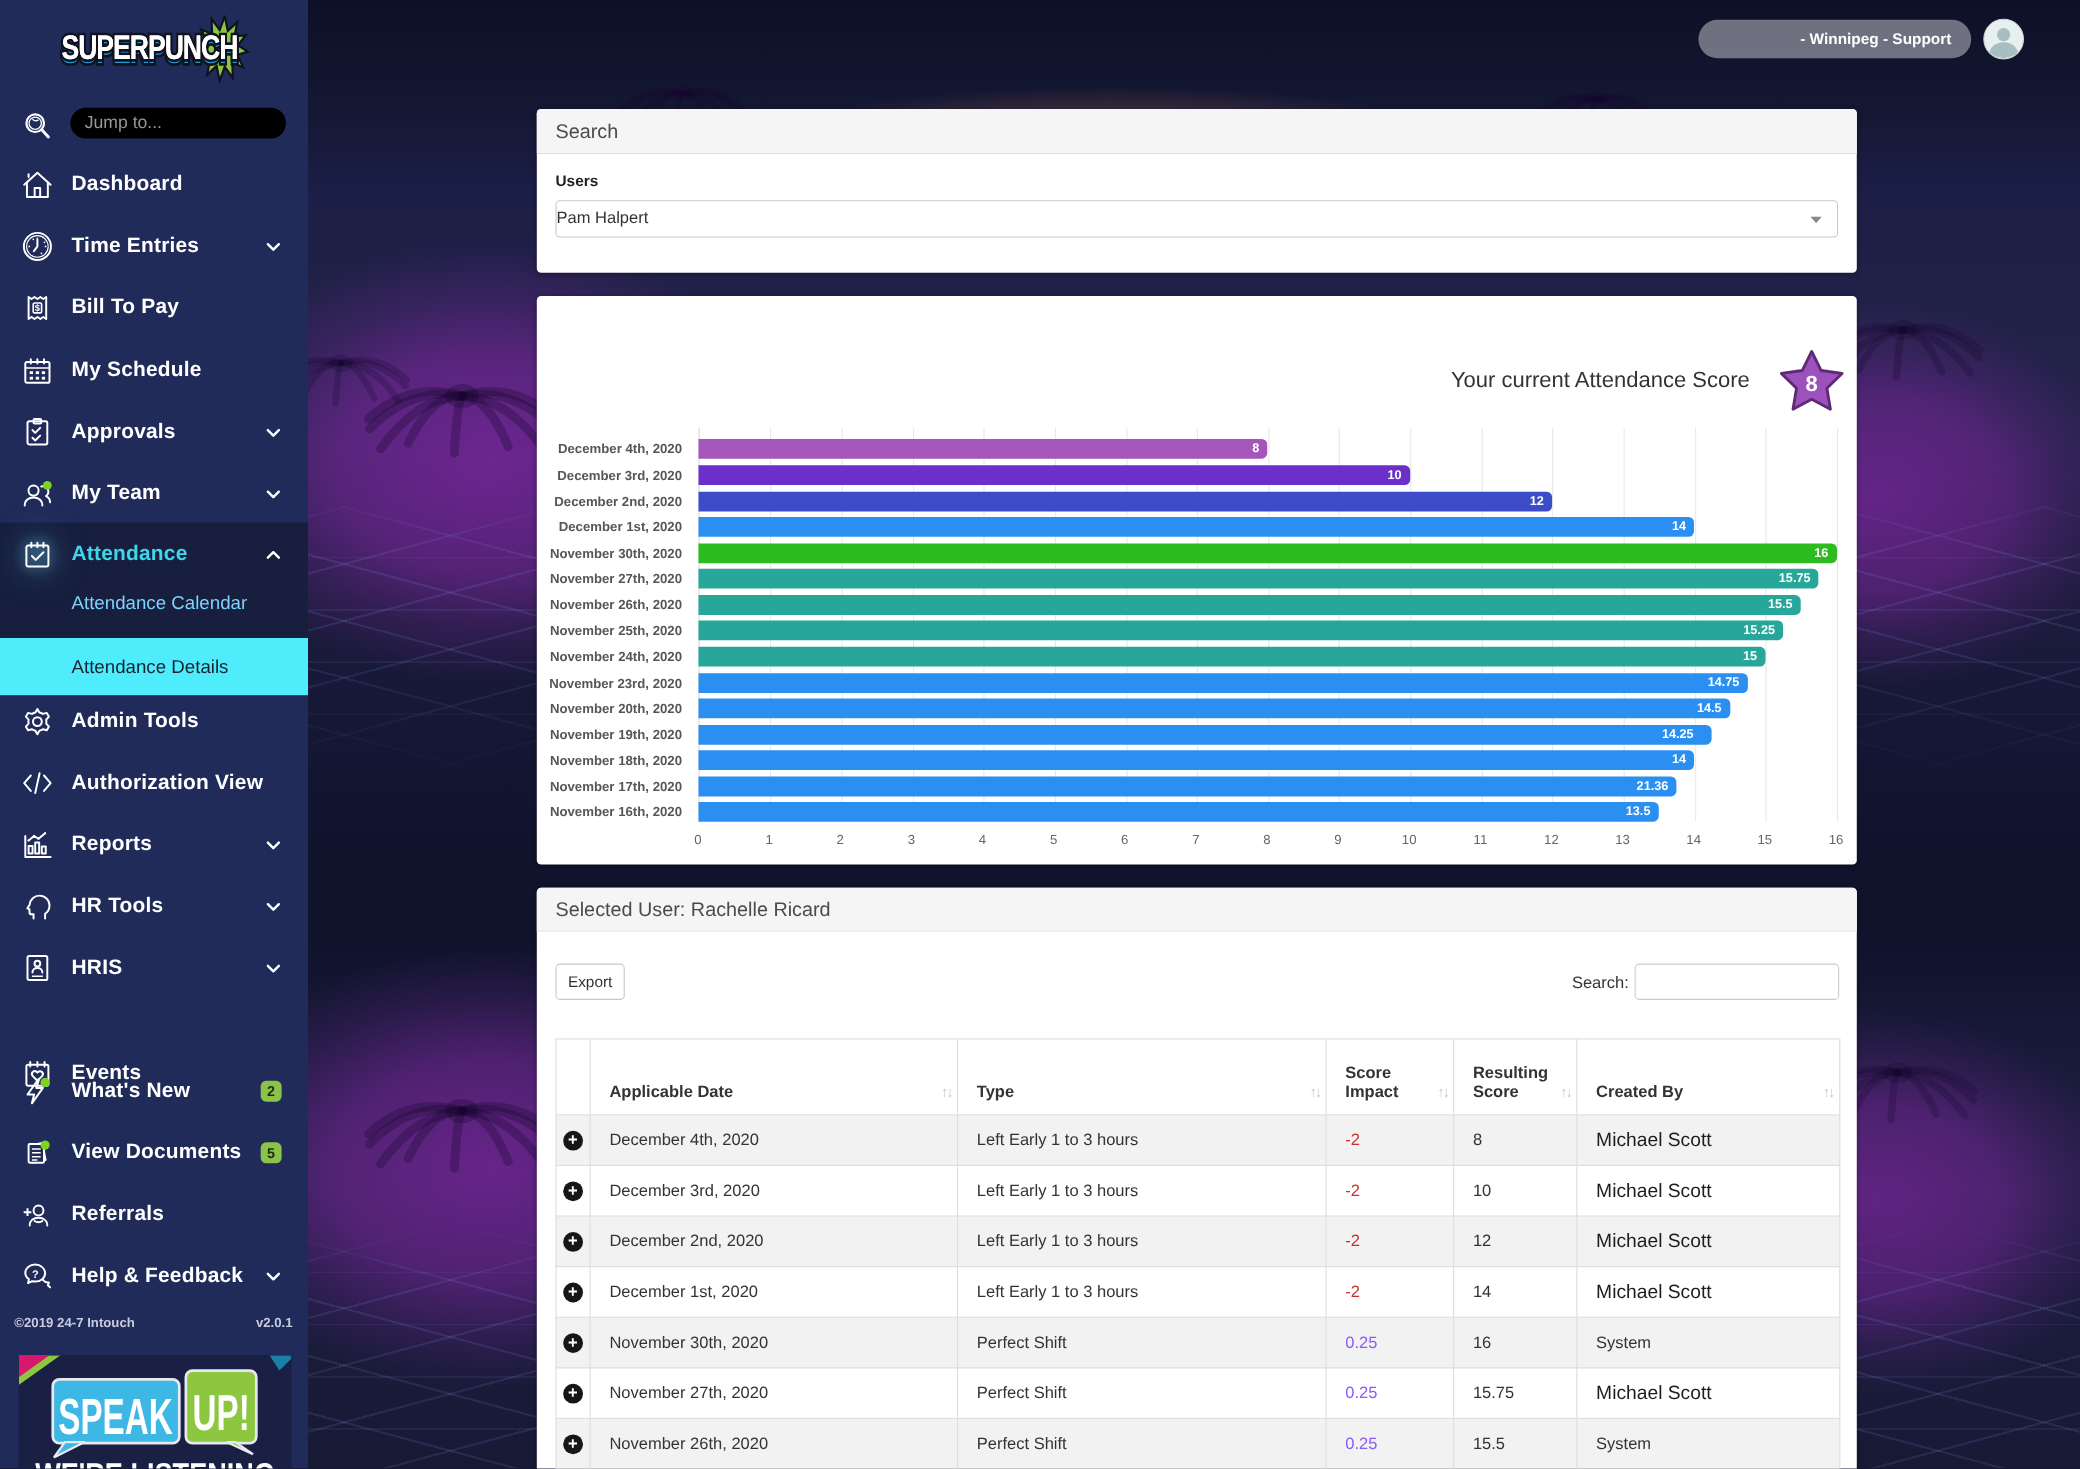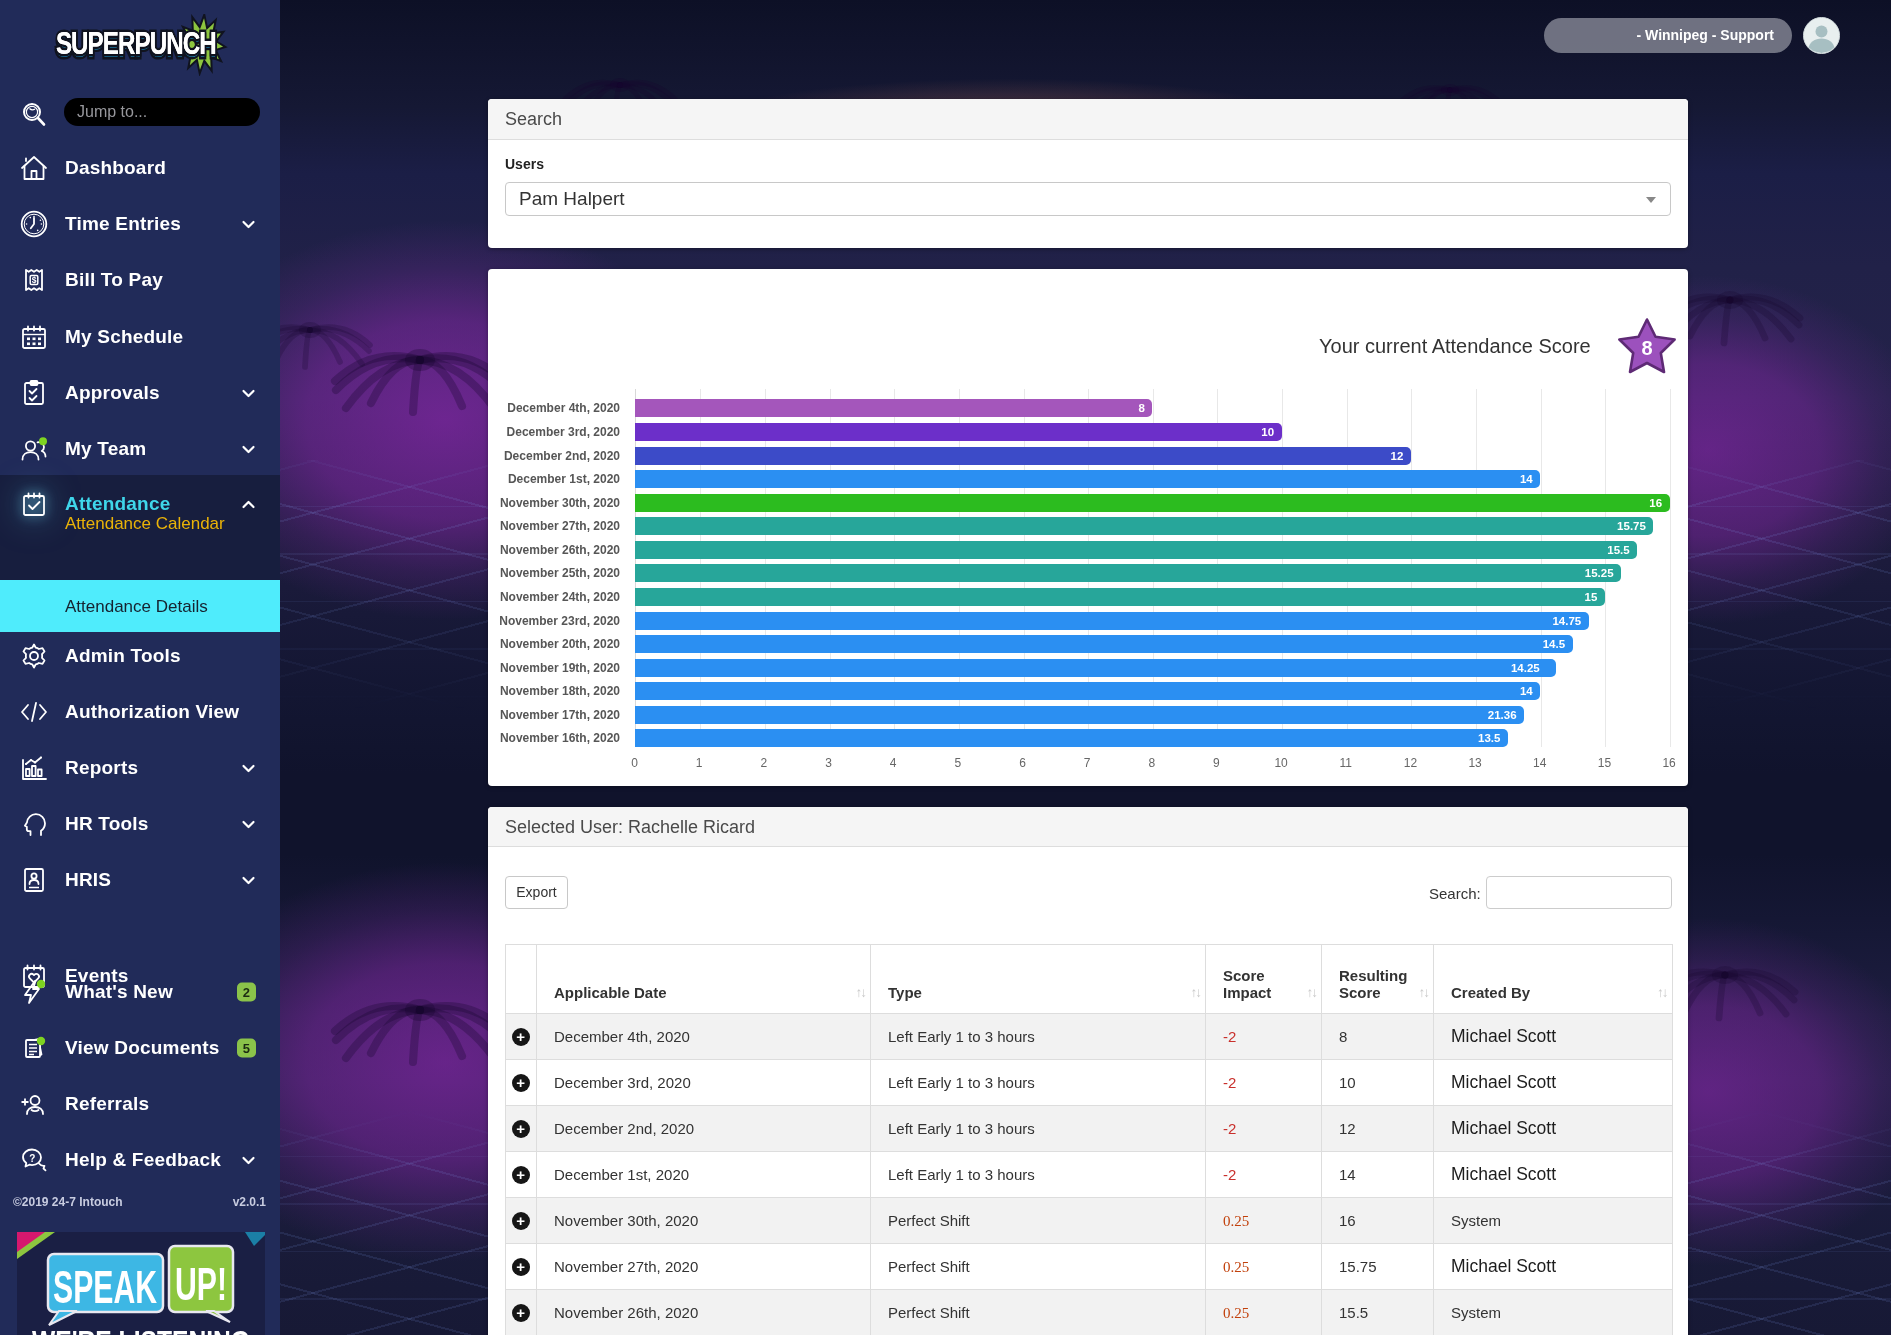--- a/index.html
+++ b/index.html
@@ -54,21 +54,21 @@
 .panel { position:absolute; left:488px; width:1200px; background:#fff; border-radius:4px; box-shadow:0 1px 4px rgba(0,0,0,0.35); z-index:2; }
 .phead { height:41px; background:#f5f5f5; border-bottom:1px solid #ddd; border-radius:4px 4px 0 0; font-size:18px; color:#4a4a4a; line-height:41px; padding-left:17px; }
 #p1 { top:99px; height:149px; }
 #p2 { top:269px; height:517px; }
 #p2 .phead { height:44px; line-height:44px; }
 #p3 { top:807px; height:560px; }
 #p3 .phead { height:40px; line-height:40px; }
 
 
 #users-lbl { position:absolute; left:17px; top:57px; font-size:14px; font-weight:bold; color:#222; }
-#sel { position:absolute; left:17px; top:83px; width:1166px; height:34px; border:1px solid #c8c8c8; border-radius:4px; font-size:19px; color:#333; line-height:32px; padding-left:13px; }
+#sel { position:absolute; left:17px; top:83px; width:1166px; height:34px; border:1px solid #c8c8c8; border-radius:4px; font-size:15px; color:#333; line-height:32px; }
 #sel .scar { position:absolute; right:14px; top:14px; width:0; height:0; border-left:5px solid transparent; border-right:5px solid transparent; border-top:6px solid #888; }
 
 
 #scoretext { position:absolute; left:831px; top:66px; font-size:20px; color:#333; }
 #star { position:absolute; left:1128px; top:49px; width:62px; height:60px; }
 #chart { position:absolute; left:0; top:0; width:1200px; height:517px; }
 .cat { position:absolute; width:124px; text-align:right; font-size:12px; font-weight:bold; color:#565656; }
 .bar { position:absolute; height:18px; border-radius:0 5px 5px 0; }
 .bval { position:absolute; color:#fff; font-size:11.5px; font-weight:bold; }
 #plot { position:absolute; left:146.5px; top:76px; width:1040px; height:358px; border-left:1px solid #d8d8d8; }
@@ -78,21 +78,21 @@
 
 #export { position:absolute; left:17px; top:69px; width:63px; height:33px; border:1px solid #c8c8c8; border-radius:4px; font-size:14px; color:#333; text-align:center; line-height:31px; }
 #s-lbl { position:absolute; left:941px; top:78px; font-size:15px; color:#333; }
 #s-inp { position:absolute; left:998px; top:69px; width:186px; height:33px; border:1px solid #ccc; border-radius:4px; }
 table { position:absolute; left:16.5px; top:137px; width:1167px; border-collapse:collapse; table-layout:fixed; }
 th, td { border:1px solid #ddd; font-size:15px; color:#333; text-align:left; }
 th { font-weight:bold; padding:10px 17px 12px 17px; vertical-align:bottom; position:relative; }
 td { padding:0 17px; height:46px; }
 tr.odd td { background:#f2f2f2; }
 .sort { position:absolute; right:5px; bottom:13px; font-size:13.5px; color:#c9c9c9; letter-spacing:-2px; }
-.neg { color:#c9302c; } .pos { color:#c2410c;font-family:Liberation Serif, serif; }
+.neg { color:#c9302c; } .pos { color:#8b5cf6; }
 .plus { display:inline-block; width:18px; height:18px; border-radius:50%; background:#161616; color:#fff; text-align:center; line-height:18px; font-size:15px; font-weight:bold; }
 .ms { font-size:17.5px; color:#1d1d1d; }
 </style>
 </head>
 <body>
 <div id="page">
   <div id="bg">
       <svg width="1891" height="1335" viewBox="0 0 1891 1335" style="position:absolute;inset:0">
 <g>
           <path d="M420 360 Q 374 351 336 390" stroke="rgba(24,8,48,0.3)" stroke-width="8.1" fill="none" stroke-linecap="round"></path>
@@ -267,21 +267,21 @@
     <span class="icon" style="filter:drop-shadow(0 0 6px rgba(120,230,255,0.85)) drop-shadow(0 0 16px rgba(100,220,255,0.55))"><svg width="32" height="32" viewBox="0 0 32 32">
             <rect x="6" y="8" width="20" height="19" rx="1.5" fill="none" stroke="#fff" stroke-width="1.8" stroke-linecap="round" stroke-linejoin="round"></rect>
             <path d="M10.5 5.5 v4 M16 5.5 v4 M21.5 5.5 v4" fill="none" stroke="#fff" stroke-width="1.8" stroke-linecap="round" stroke-linejoin="round"></path>
             <path d="M11 17.5 l3.5 3.5 L21.5 14" fill="none" stroke="#fff" stroke-width="1.8" stroke-linecap="round" stroke-linejoin="round"></path>
           </svg></span>
     <span class="lbl" style="color:#3fd6ea">Attendance</span>
     <span class="car"><svg width="15" height="15" viewBox="0 0 15 15">
             <path d="M2.5 10 L7.5 5 L12.5 10" fill="none" stroke="#fff" stroke-width="2.2" stroke-linecap="round" stroke-linejoin="round"></path>
           </svg></span>
   </div>
-  <div class="sub" style="top:514px;color:#eab308;z-index:2">Attendance Calendar</div>
+  <div class="sub" style="top:539px;color:#7dd3fc;z-index:2">Attendance Calendar</div>
   <div class="sub" style="top:597px;color:#16222f;z-index:2">Attendance Details</div>
   <div class="srow" style="top:628px">
         <span class="icon"><svg width="32" height="32" viewBox="0 0 32 32">
             <circle cx="16" cy="16" r="4" fill="none" stroke="#fff" stroke-width="1.8" stroke-linecap="round" stroke-linejoin="round"></circle>
             <path d="M16 4.5 l1.8 3.2 a8.8 8.8 0 0 1 3.1 1.3 l3.6-.9 2 3.4 -2.5 2.7 a9 9 0 0 1 0 3.6 l2.5 2.7 -2 3.4 -3.6-.9 a8.8 8.8 0 0 1-3.1 1.3 L16 27.5 l-1.8-3.2 a8.8 8.8 0 0 1-3.1-1.3 l-3.6 .9 -2-3.4 2.5-2.7 a9 9 0 0 1 0-3.6 L5.5 11.5 l2-3.4 3.6 .9 a8.8 8.8 0 0 1 3.1-1.3 Z" fill="none" stroke="#fff" stroke-width="1.8" stroke-linecap="round" stroke-linejoin="round"></path>
           </svg></span>
         <span class="lbl">Admin Tools</span>
       </div>
 <div class="srow" style="top:684px">
         <span class="icon"><svg width="32" height="32" viewBox="0 0 32 32">

